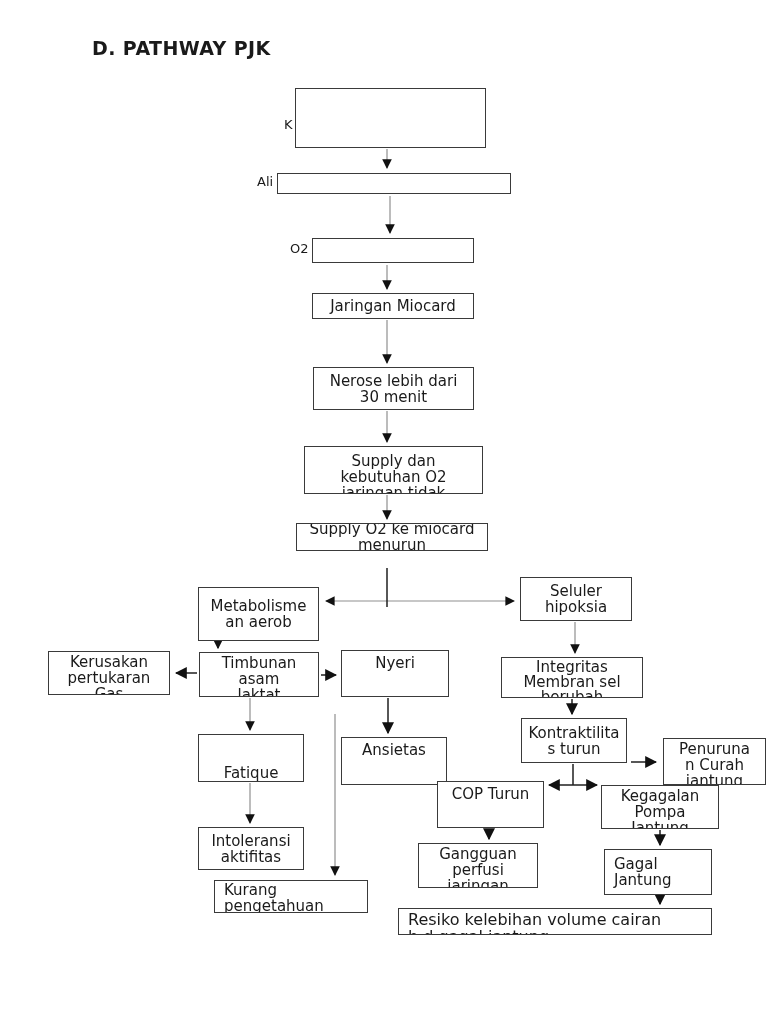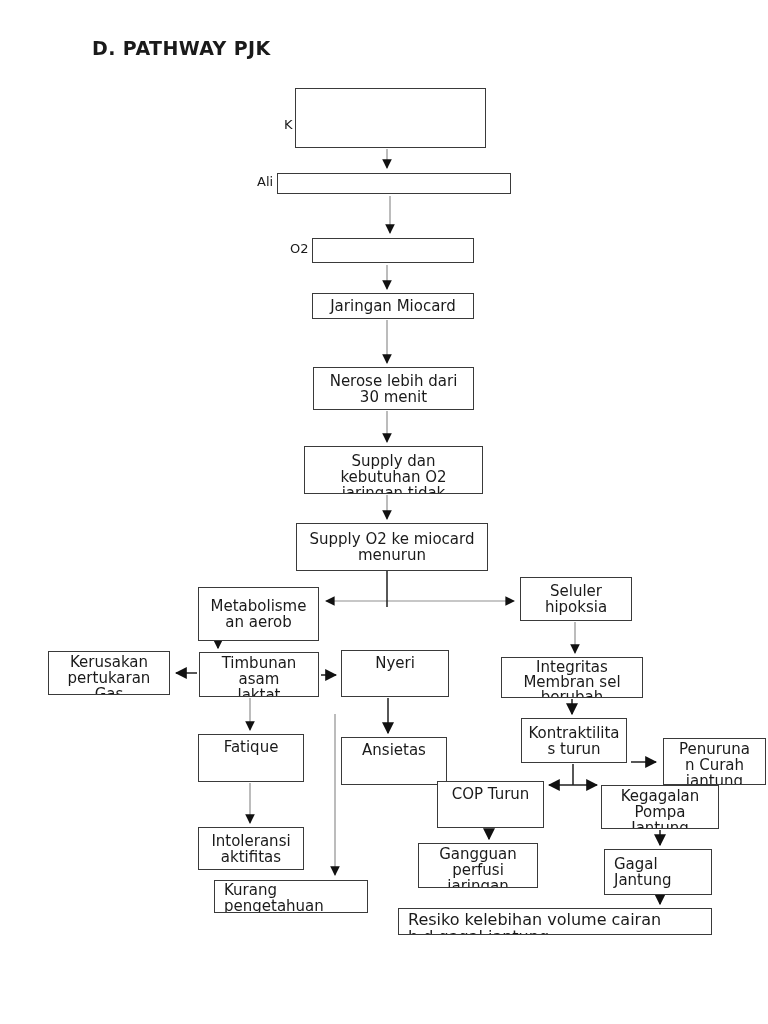--- a/index.html
+++ b/index.html
@@ -16,35 +16,35 @@
   .vtop{align-items:flex-start;}
   .left .txt{text-align:left;padding-left:9px;}
   
   .n-topbox{left:295px;top:88px;width:191px;height:60px;}
   .n-alibox{left:277px;top:173px;width:234px;height:21px;border-width:1px;}
   .n-o2box{left:312px;top:238px;width:162px;height:25px;}
   .n-jaringan{left:312px;top:293px;width:162px;height:26px;}
   .n-nerose{left:313px;top:367px;width:161px;height:43px;}
   .n-supplykeb{left:304px;top:446px;width:179px;height:48px;}
   .n-supplykeb .txt{padding-top:6px;}
-  .n-supplyo2{left:296px;top:523px;width:192px;height:48px;}
+  .n-supplyo2{left:296px;top:523px;width:192px;height:28px;}
   .n-metabolisme{left:198px;top:587px;width:121px;height:54px;}
   .n-seluler{left:520px;top:577px;width:112px;height:44px;}
   .n-kerusakan{left:48px;top:651px;width:122px;height:44px;}
   .n-kerusakan .txt{padding-top:2px;}
   .n-timbunan{left:199px;top:652px;width:120px;height:45px;}
   .n-timbunan .txt{padding-top:2px;}
   .n-nyeri{left:341px;top:650px;width:108px;height:47px;}
   .n-nyeri .txt{padding-top:4px;}
   .n-integritas{left:501px;top:657px;width:142px;height:41px;}
   .n-integritas .txt{padding-top:2px;line-height:15px;}
   .n-kontraktilitas{left:521px;top:718px;width:106px;height:45px;justify-content:center;}
   .n-penurunan{left:663px;top:738px;width:103px;height:47px;}
   .n-penurunan .txt{padding-top:2px;}
-  .n-fatique{left:198px;top:734px;width:106px;height:48px;}
+  .n-fatique{left:198px;top:734px;width:106px;height:48px;align-items:flex-end;}
   .n-fatique .txt{padding-top:4px;}
   .n-ansietas{left:341px;top:737px;width:106px;height:48px;}
   .n-ansietas .txt{padding-top:4px;}
   .n-cop{left:437px;top:781px;width:107px;height:47px;}
   .n-cop .txt{padding-top:4px;}
   .n-kegagalan{left:601px;top:785px;width:118px;height:44px;}
   .n-kegagalan .txt{padding-top:2px;}
   .n-intoleransi{left:198px;top:827px;width:106px;height:43px;}
   .n-gangguan{left:418px;top:843px;width:120px;height:45px;}
   .n-gangguan .txt{padding-top:2px;}

